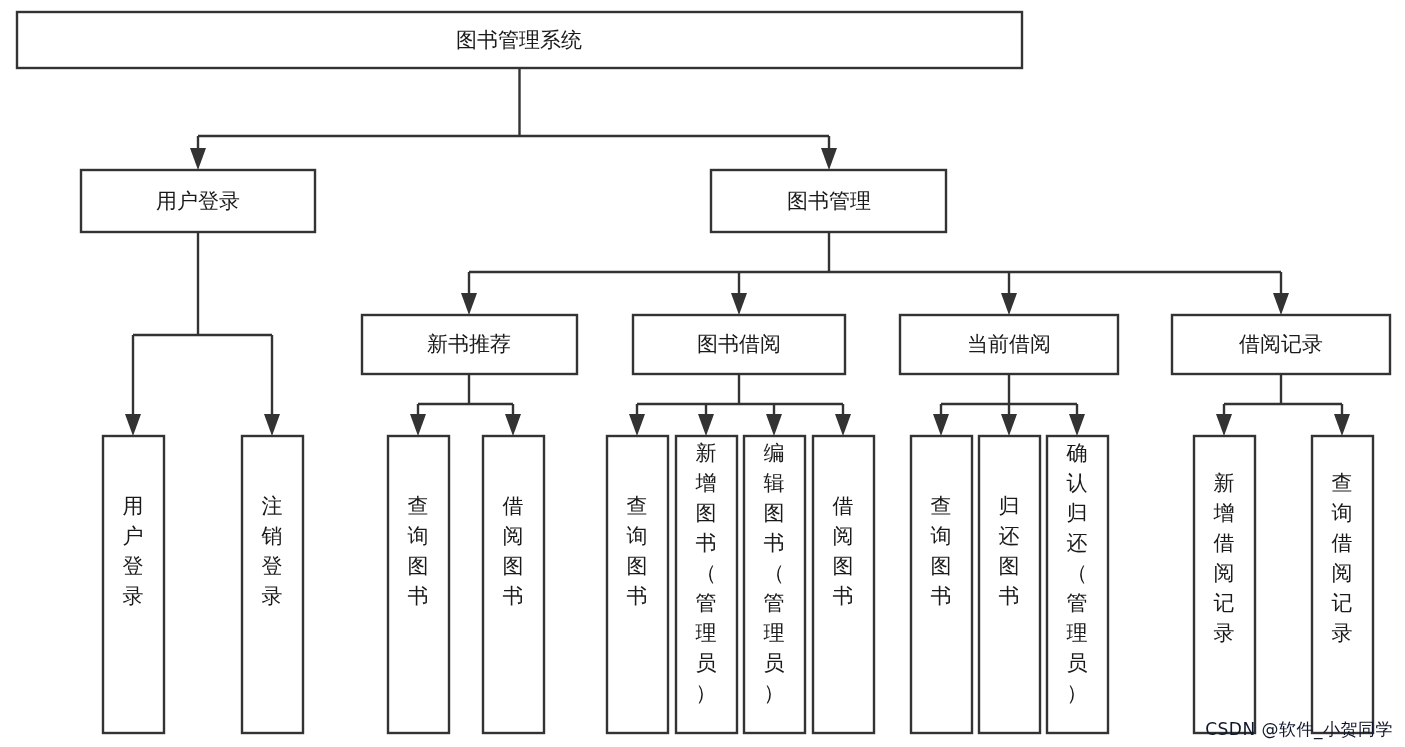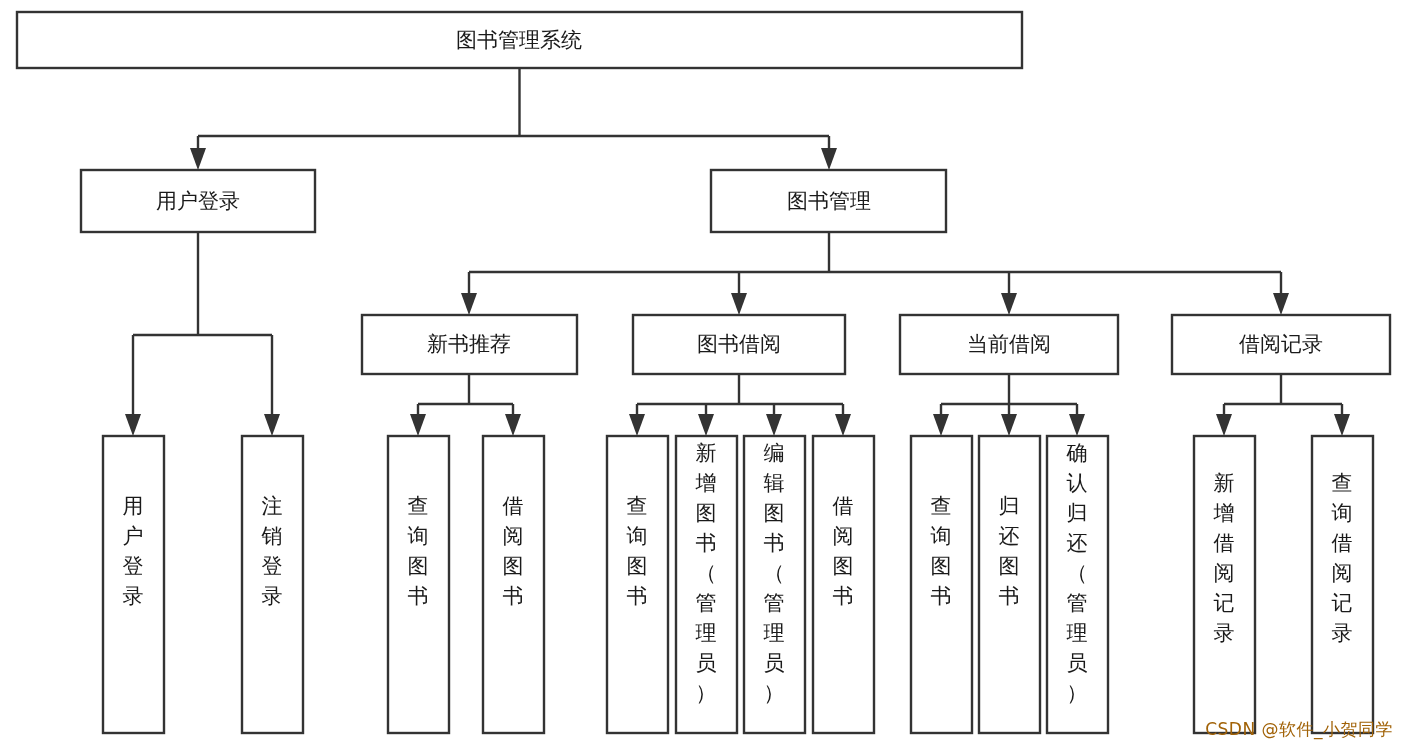--- a/index.html
+++ b/index.html
@@ -55,21 +55,21 @@
     font-size: 21px;
     fill: #1a1a1a;
     text-anchor: middle;
   }
   .watermark-text {
     position: absolute;
     right: 12px;
     bottom: 6px;
     font-family: "DejaVu Sans", "Liberation Sans", sans-serif;
     font-size: 17px;
-    color: #a16207;
+    color: #0f172a;
     white-space: nowrap;
     letter-spacing: 0.5px;
     pointer-events: none;
   }
 </style>
 </head>
 <body>
 
 <div id="diagram-root">
 

